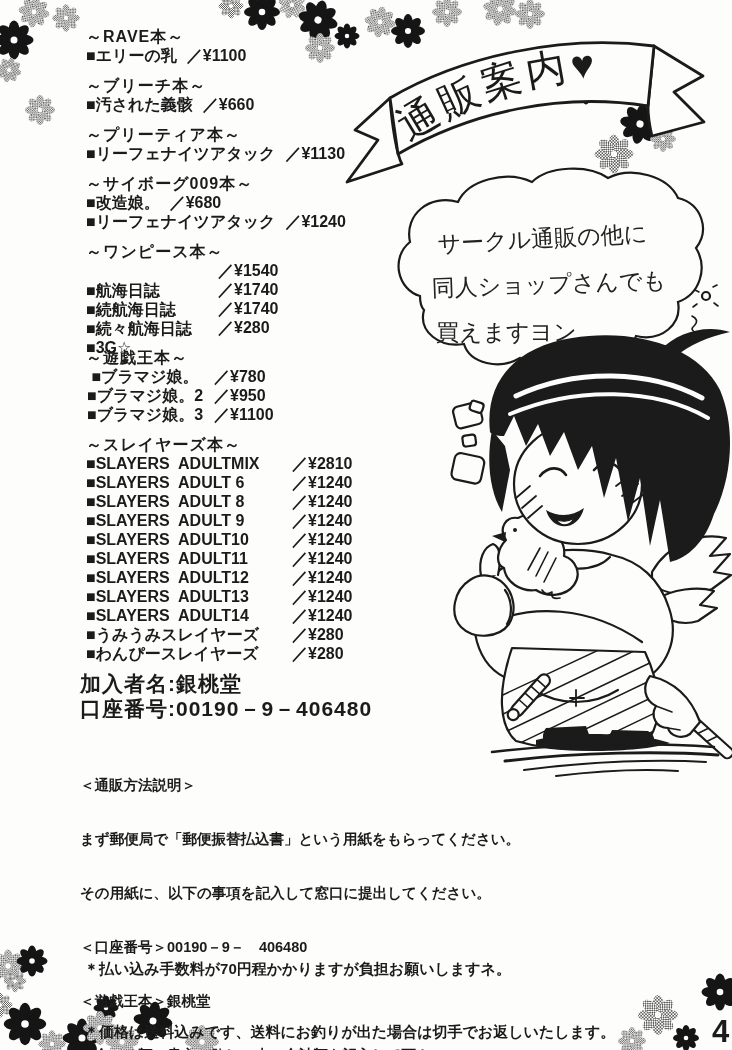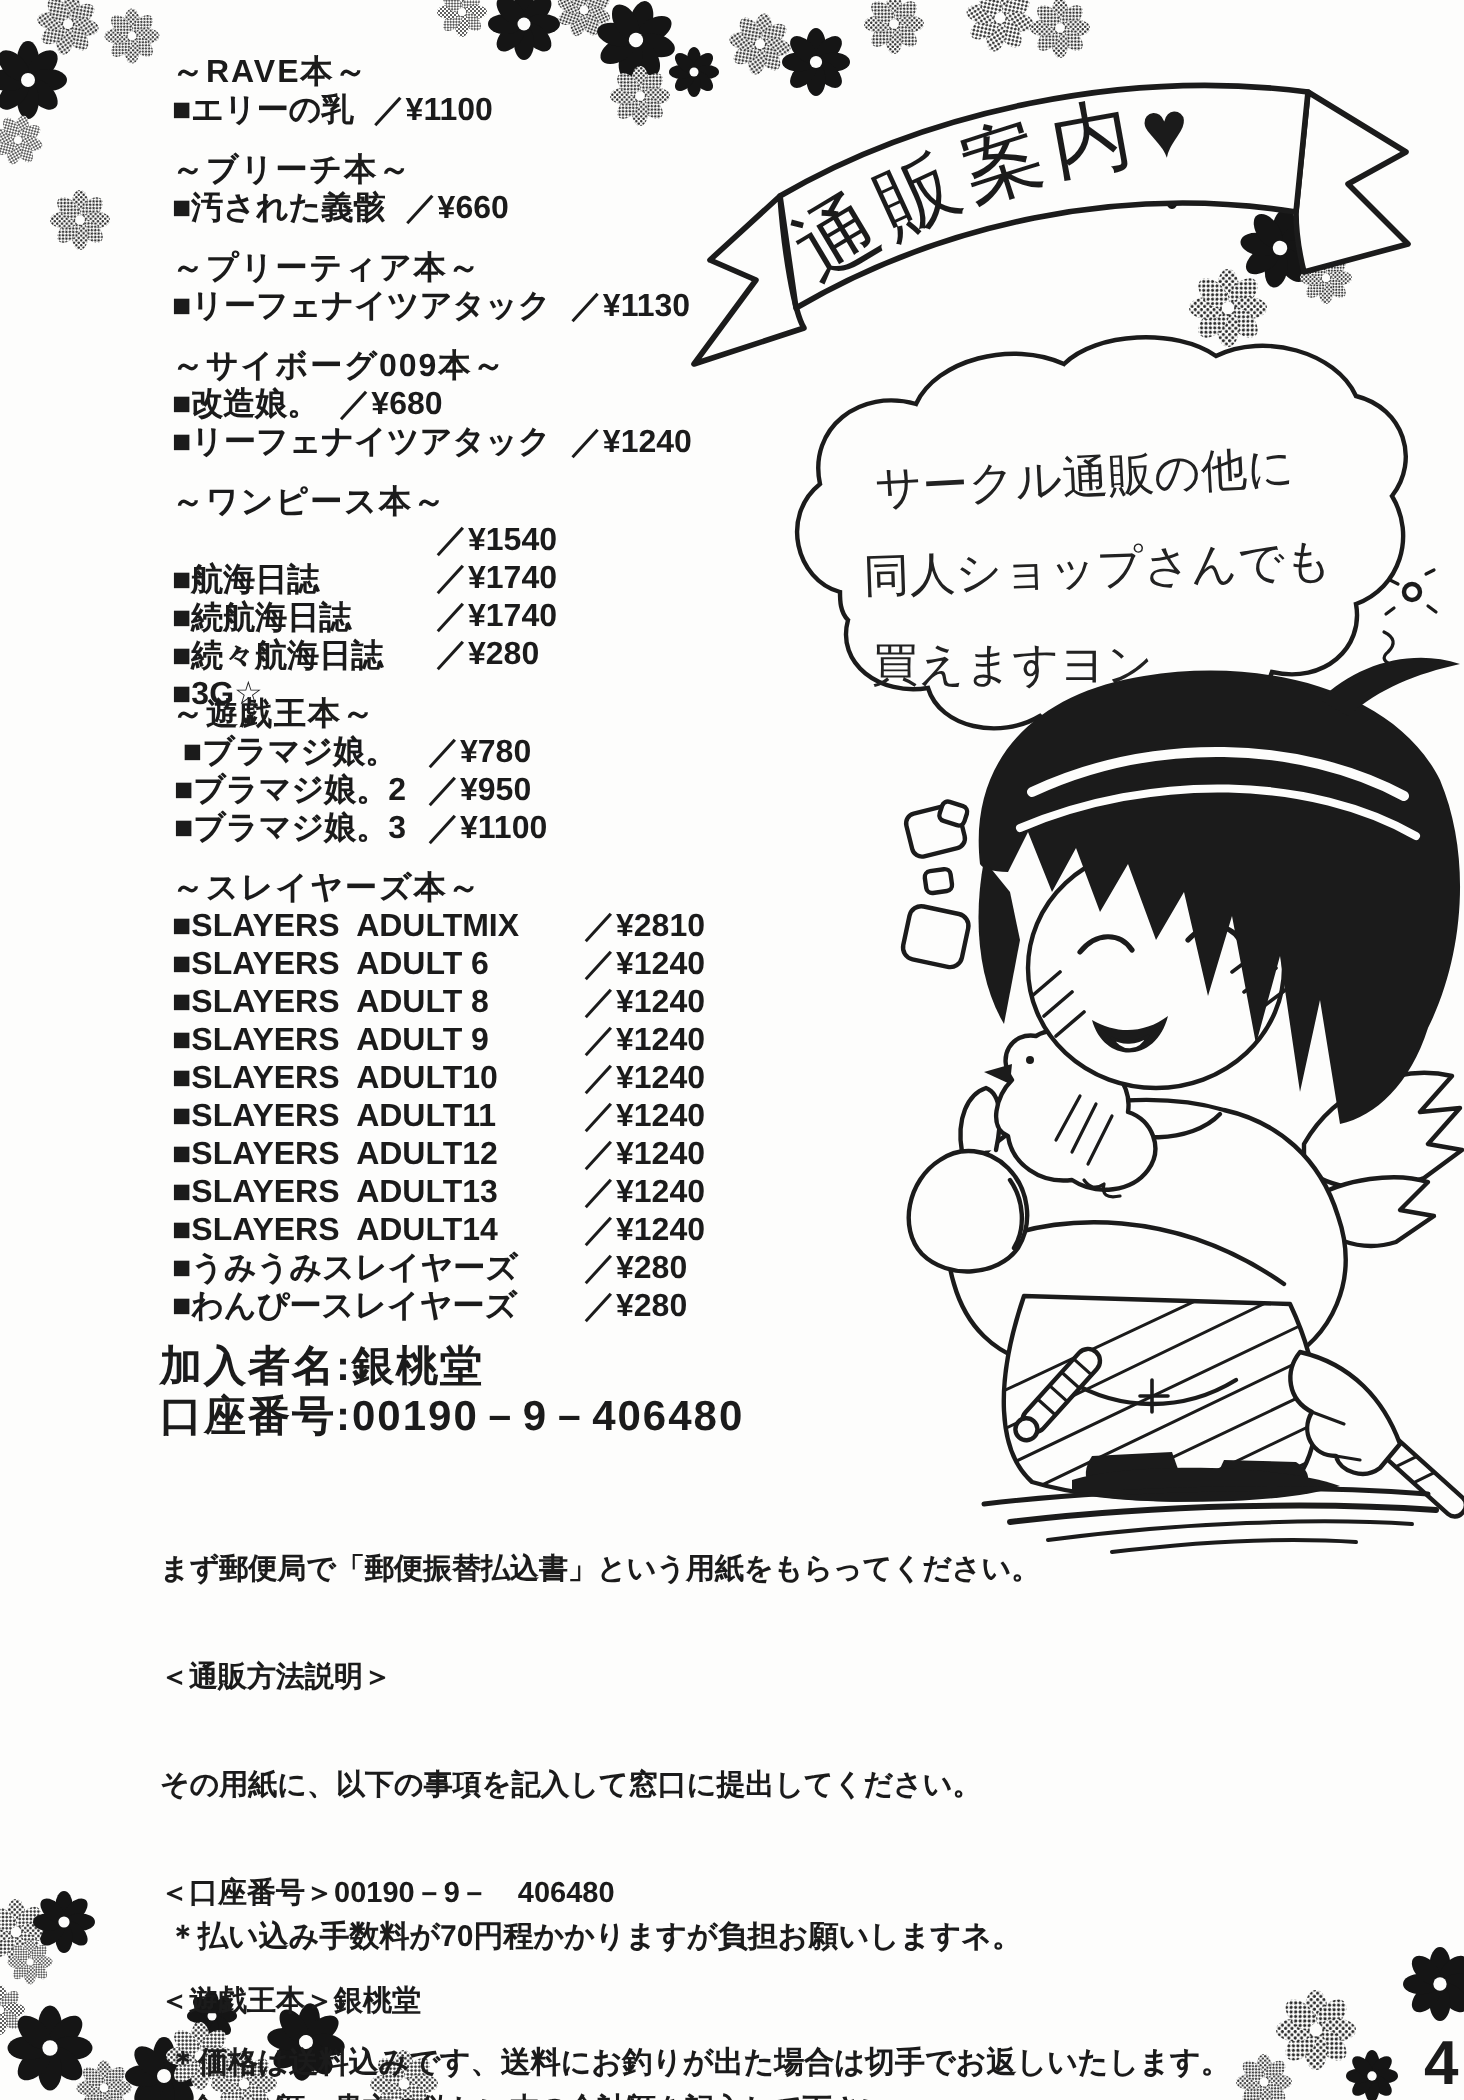--- a/index.html
+++ b/index.html
@@ -266,22 +266,22 @@
       <div class="item"><span class="t">■わんぴースレイヤーズ</span><span class="p">／¥280</span></div>
     </div>
   </div>
 
   <div class="payee">
     <div>加入者名:銀桃堂</div>
     <div>口座番号:00190－9－406480</div>
   </div>
 
   <div class="instructions">
+    <div>＜通販方法説明＞</div>
     <div>まず郵便局で「郵便振替払込書」という用紙をもらってください。</div>
-    <div>＜通販方法説明＞</div>
     <div>その用紙に、以下の事項を記入して窓口に提出してください。</div>
     <div>＜口座番号＞00190－9－　406480</div>
     <div>＜遊戯王本＞銀桃堂</div>
     <div>＜金　　額＞貴方の欲しい本の合計額を記入して下さい。</div>
     
     
     
   </div>
 
   <div class="notes">

